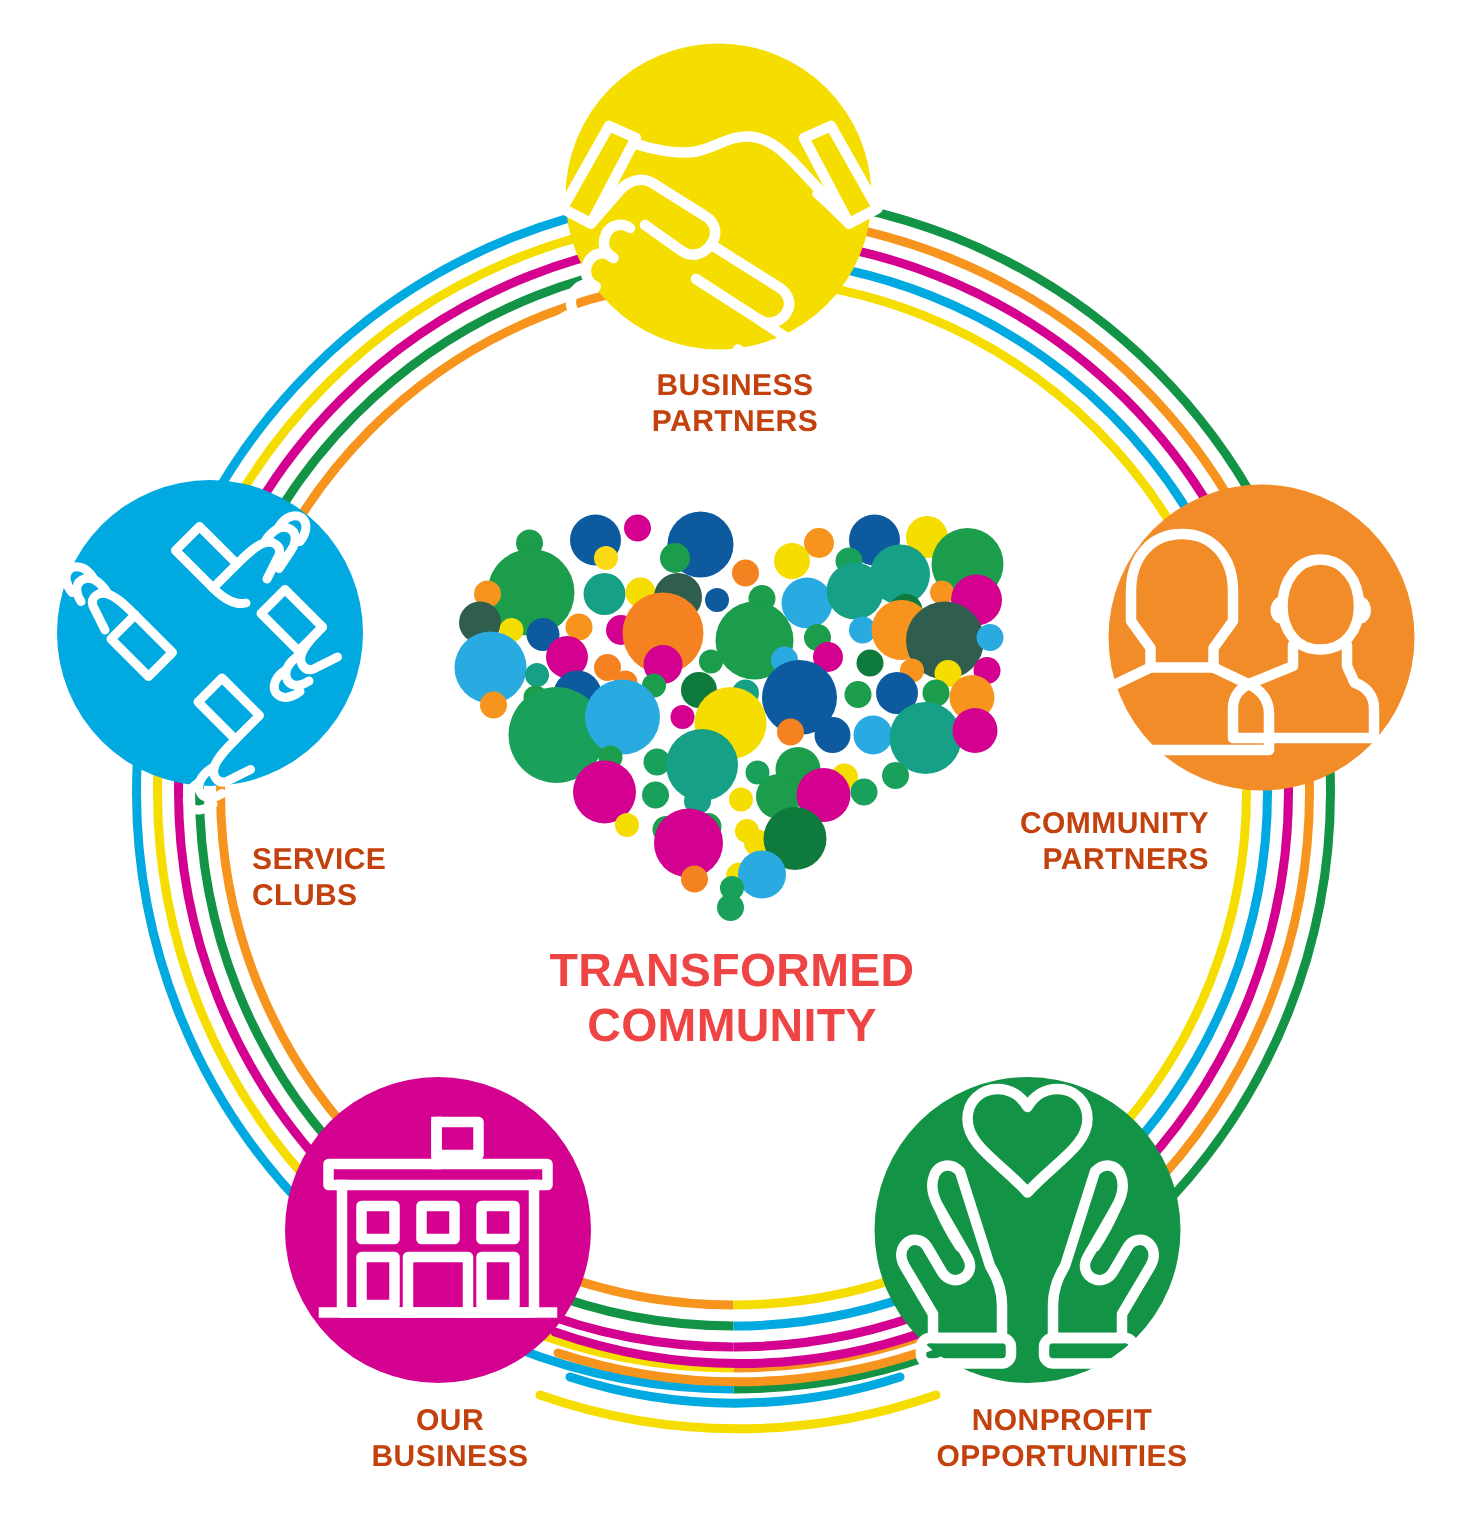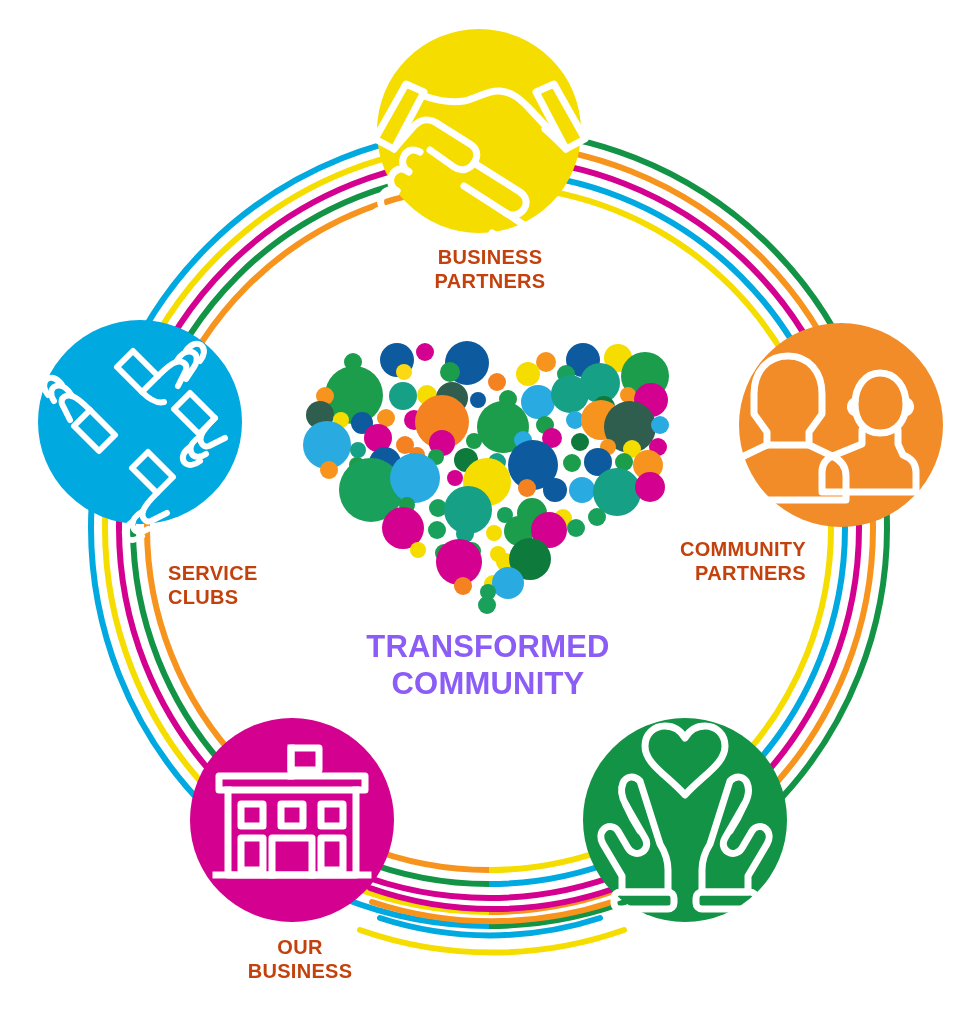--- a/index.html
+++ b/index.html
@@ -18,21 +18,21 @@
     margin:0;
   }
   #lbl-business{left:340px;top:246px;width:300px;text-align:center;}
   #lbl-service{left:168px;top:538px;width:200px;text-align:left;margin-top:24px;}
   #lbl-community{left:560px;top:538px;width:246px;text-align:right;}
   #lbl-schools{left:180px;top:936px;width:240px;text-align:center;}
   #lbl-nonprofit{left:548px;top:936px;width:320px;text-align:center;}
   #center-label{
     position:absolute;left:288px;top:628px;width:400px;
     text-align:center;font-weight:bold;font-size:31px;line-height:1.2;
-    color:#8b5cf6;white-space:pre-line;letter-spacing:.2px;
+    color:#ef4444;white-space:pre-line;letter-spacing:.2px;
   }
 </style>
 </head>
 <body>
 
 <div id="stage">
 
   <svg class="layer" viewBox="0 0 977 1024">
     <defs>
       <clipPath id="clipTop">
@@ -299,17 +299,19 @@
 
   <div class="node-label" id="lbl-service">SERVICE
 CLUBS</div>
 
   <div class="node-label" id="lbl-community">COMMUNITY
 PARTNERS</div>
 
   <div class="node-label" id="lbl-schools">OUR
 BUSINESS</div>
 
+  <div class="node-label" id="lbl-nonprofit">NONPROFIT
+OPPORTUNITIES</div>
 
   <div id="center-label">TRANSFORMED
 COMMUNITY</div>
 
 </div>
 
 </body></html>

